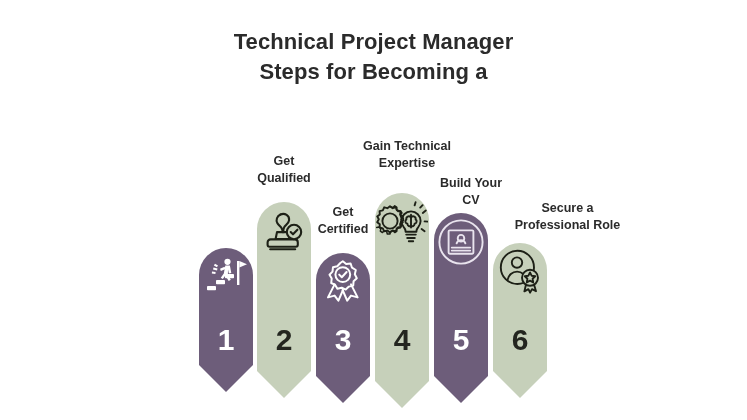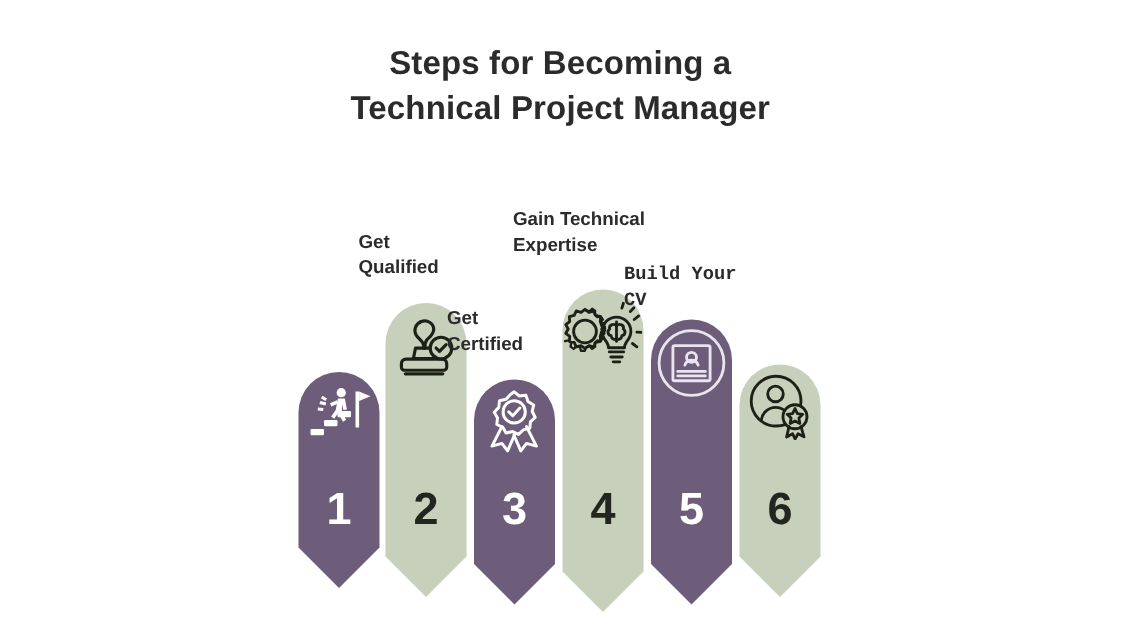--- a/index.html
+++ b/index.html
@@ -36,21 +36,21 @@
     position: absolute;
     left: 0;
     top: 0;
     width: 747px;
     height: 420px;
   }
 
   
   .step-label {
     position: absolute;
-    text-align: left;
+    text-align: center;
     font-size: 12.5px;
     font-weight: bold;
     color: #2b2b2b;
     line-height: 1.32;
     white-space: pre-line;
   }
 
   
   .step-icon {
     position: absolute;
@@ -66,22 +66,22 @@
   }
   .num-light { color: #ffffff; }
   .num-dark  { color: #23251f; }
 </style>
 </head>
 <body>
 
 <div id="canvas">
 
   <div class="title">
+    <span class="title-line">Technical Project Manager</span>
     <span class="title-line">Steps for Becoming a</span>
-    <span class="title-line">Technical Project Manager</span>
   </div>
 
   <svg class="pillars" viewBox="0 0 747 420">
     <defs>
       
     </defs>
 
     <path fill="#6D5D7A" d="M199,275 A27,27 0 0 1 253,275 L253,365 L226,392 L199,365 Z"></path>
 
     <path fill="#C6D0BA" d="M257,229 A27,27 0 0 1 311,229 L311,371 L284,398 L257,371 Z"></path>
@@ -180,40 +180,42 @@
       <path d="M46.8,13.0 l3.0,-2.4"></path>
       <path d="M48.6,21.4 l3.4,0.2"></path>
       <path d="M45.6,29.0 l3.0,2.2"></path>
       <path d="M38.6,5.4 l1.0,-3.2"></path>
       <path d="M44.2,7.6 l2.4,-2.4"></path>
     </g>
   </svg>
 
   <div class="step-number num-dark" style="left:375px; top:325px; width:54px;">4</div>
 
-  <div class="step-label" style="left:416px; top:175px; width:110px;font-family:Liberation Mono, monospace;">Build Your
+  <div class="step-label" style="left:416px; top:175px; width:110px;">Build Your
 CV</div>
 
   <svg class="step-icon" style="left:437px; top:218px;" width="48" height="48" viewBox="0 0 48 48">
     <g fill="none" stroke="#e9e4ee" stroke-width="1.9" stroke-linecap="round" stroke-linejoin="round">
       <circle cx="24" cy="24" r="21.6"></circle>
 
       <rect x="11.6" y="12.4" width="24.8" height="23.4" rx="1.2"></rect>
 
       <circle cx="24.0" cy="20.2" r="3.3"></circle>
 
       <path d="M19.6,25.4 a4.6,4.6 0 0 1 8.8,0"></path>
 
       <path d="M14.8,29.6 L33.2,29.6"></path>
       <path d="M14.8,32.6 L33.2,32.6"></path>
     </g>
   </svg>
 
   <div class="step-number num-light" style="left:434px; top:325px; width:54px;">5</div>
 
+  <div class="step-label" style="left:490px; top:200px; width:155px;">Secure a
+Professional Role</div>
 
   <svg class="step-icon" style="left:498px; top:248px;" width="46" height="48" viewBox="0 0 46 48">
     <g fill="none" stroke="#1d2016" stroke-width="1.9" stroke-linecap="round" stroke-linejoin="round">
 
       <circle cx="19.4" cy="19.4" r="16.6"></circle>
       <circle cx="19.0" cy="14.6" r="5.2"></circle>
       <path d="M9.6,31.8 a9.6,9.6 0 0 1 19.0,0"></path>
 
       <circle cx="32.0" cy="29.8" r="8.0" fill="#C6D0BA"></circle>
       <path d="M32.0,24.4 l1.6,3.3 l3.6,0.5 l-2.6,2.5 l0.6,3.6 l-3.2,-1.7 l-3.2,1.7 l0.6,-3.6 l-2.6,-2.5 l3.6,-0.5 Z"></path>

